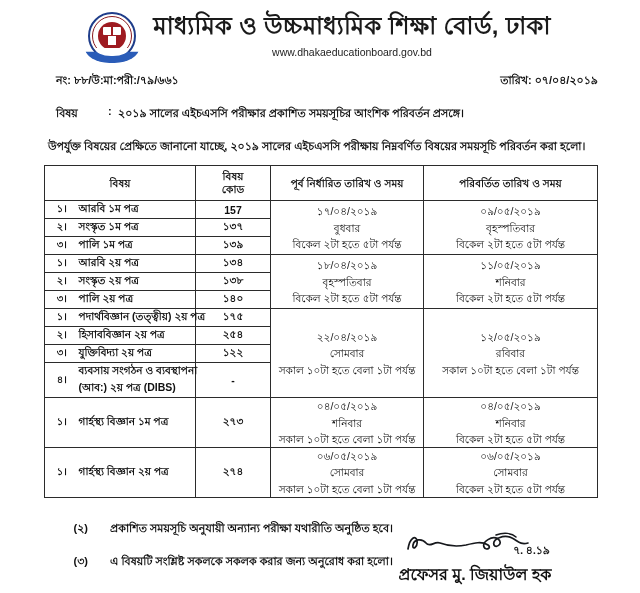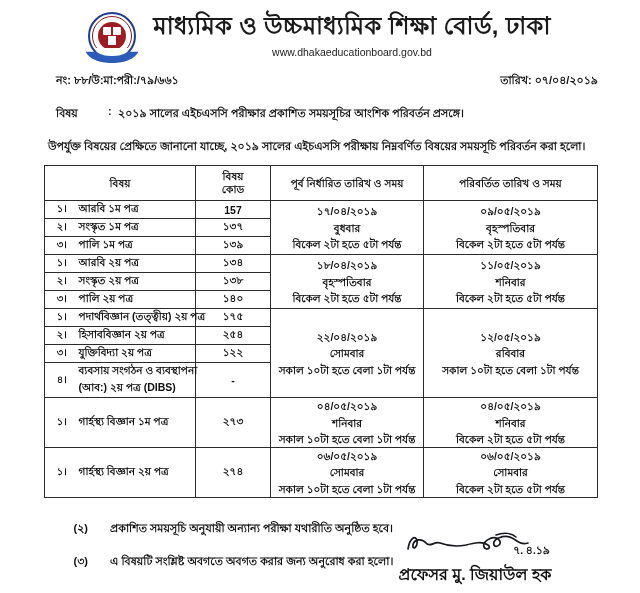--- a/index.html
+++ b/index.html
@@ -185,21 +185,21 @@
     padding: 1px 2px 1px 8px;
     white-space: nowrap;
   }
   td.code {
     text-align: center;
     font-weight: bold;
     padding: 1px 0;
   }
   td.datecell {
     text-align: center;
-    font-weight: bold;
+    font-weight: normal;
     line-height: 1.55;
     padding: 3px 4px;
   }
   tr.grp-sep > td { border-top: 1px solid #2b2b2b; }
   .row-h { height: 14px; }
 
   
   .notes {
     margin: 22px 0 0 0;
     font-size: 11px;
@@ -411,21 +411,21 @@
     </tbody>
 </table>
 
 <div class="notes">
     <div class="note-line">
       <div class="note-num">(২)</div>
       <div>প্রকাশিত সময়সূচি অনুযায়ী অন্যান্য পরীক্ষা যথারীতি অনুষ্ঠিত হবে।</div>
     </div>
     <div class="note-line">
       <div class="note-num">(৩)</div>
-      <div>এ বিষয়টি সংশ্লিষ্ট অবগতে অবগত করার জন্য অনুরোধ করা হলো।</div>
+      <div>এ বিষয়টি সংশ্লিষ্ট সকলকে সকলক করার জন্য অনুরোধ করা হলো।</div>
     </div>
   </div>
 
 <div class="sign-block">
   <div class="sign-svg-wrap">
     <svg width="150" height="30" viewBox="0 0 150 30">
       <path d="M8,20 C10,8 16,6 17,12 C18,18 12,22 13,16 C14,10 22,9 26,14
                C30,19 34,12 40,14 C48,17 56,18 66,16 C74,14 82,12 88,16
                C92,19 86,22 84,18 C82,13 92,6 98,10 C104,14 96,20 94,16
                C92,10 104,5 112,9 C118,12 120,16 128,14" fill="none" stroke="#16181c" stroke-width="1.7" stroke-linecap="round"></path>

